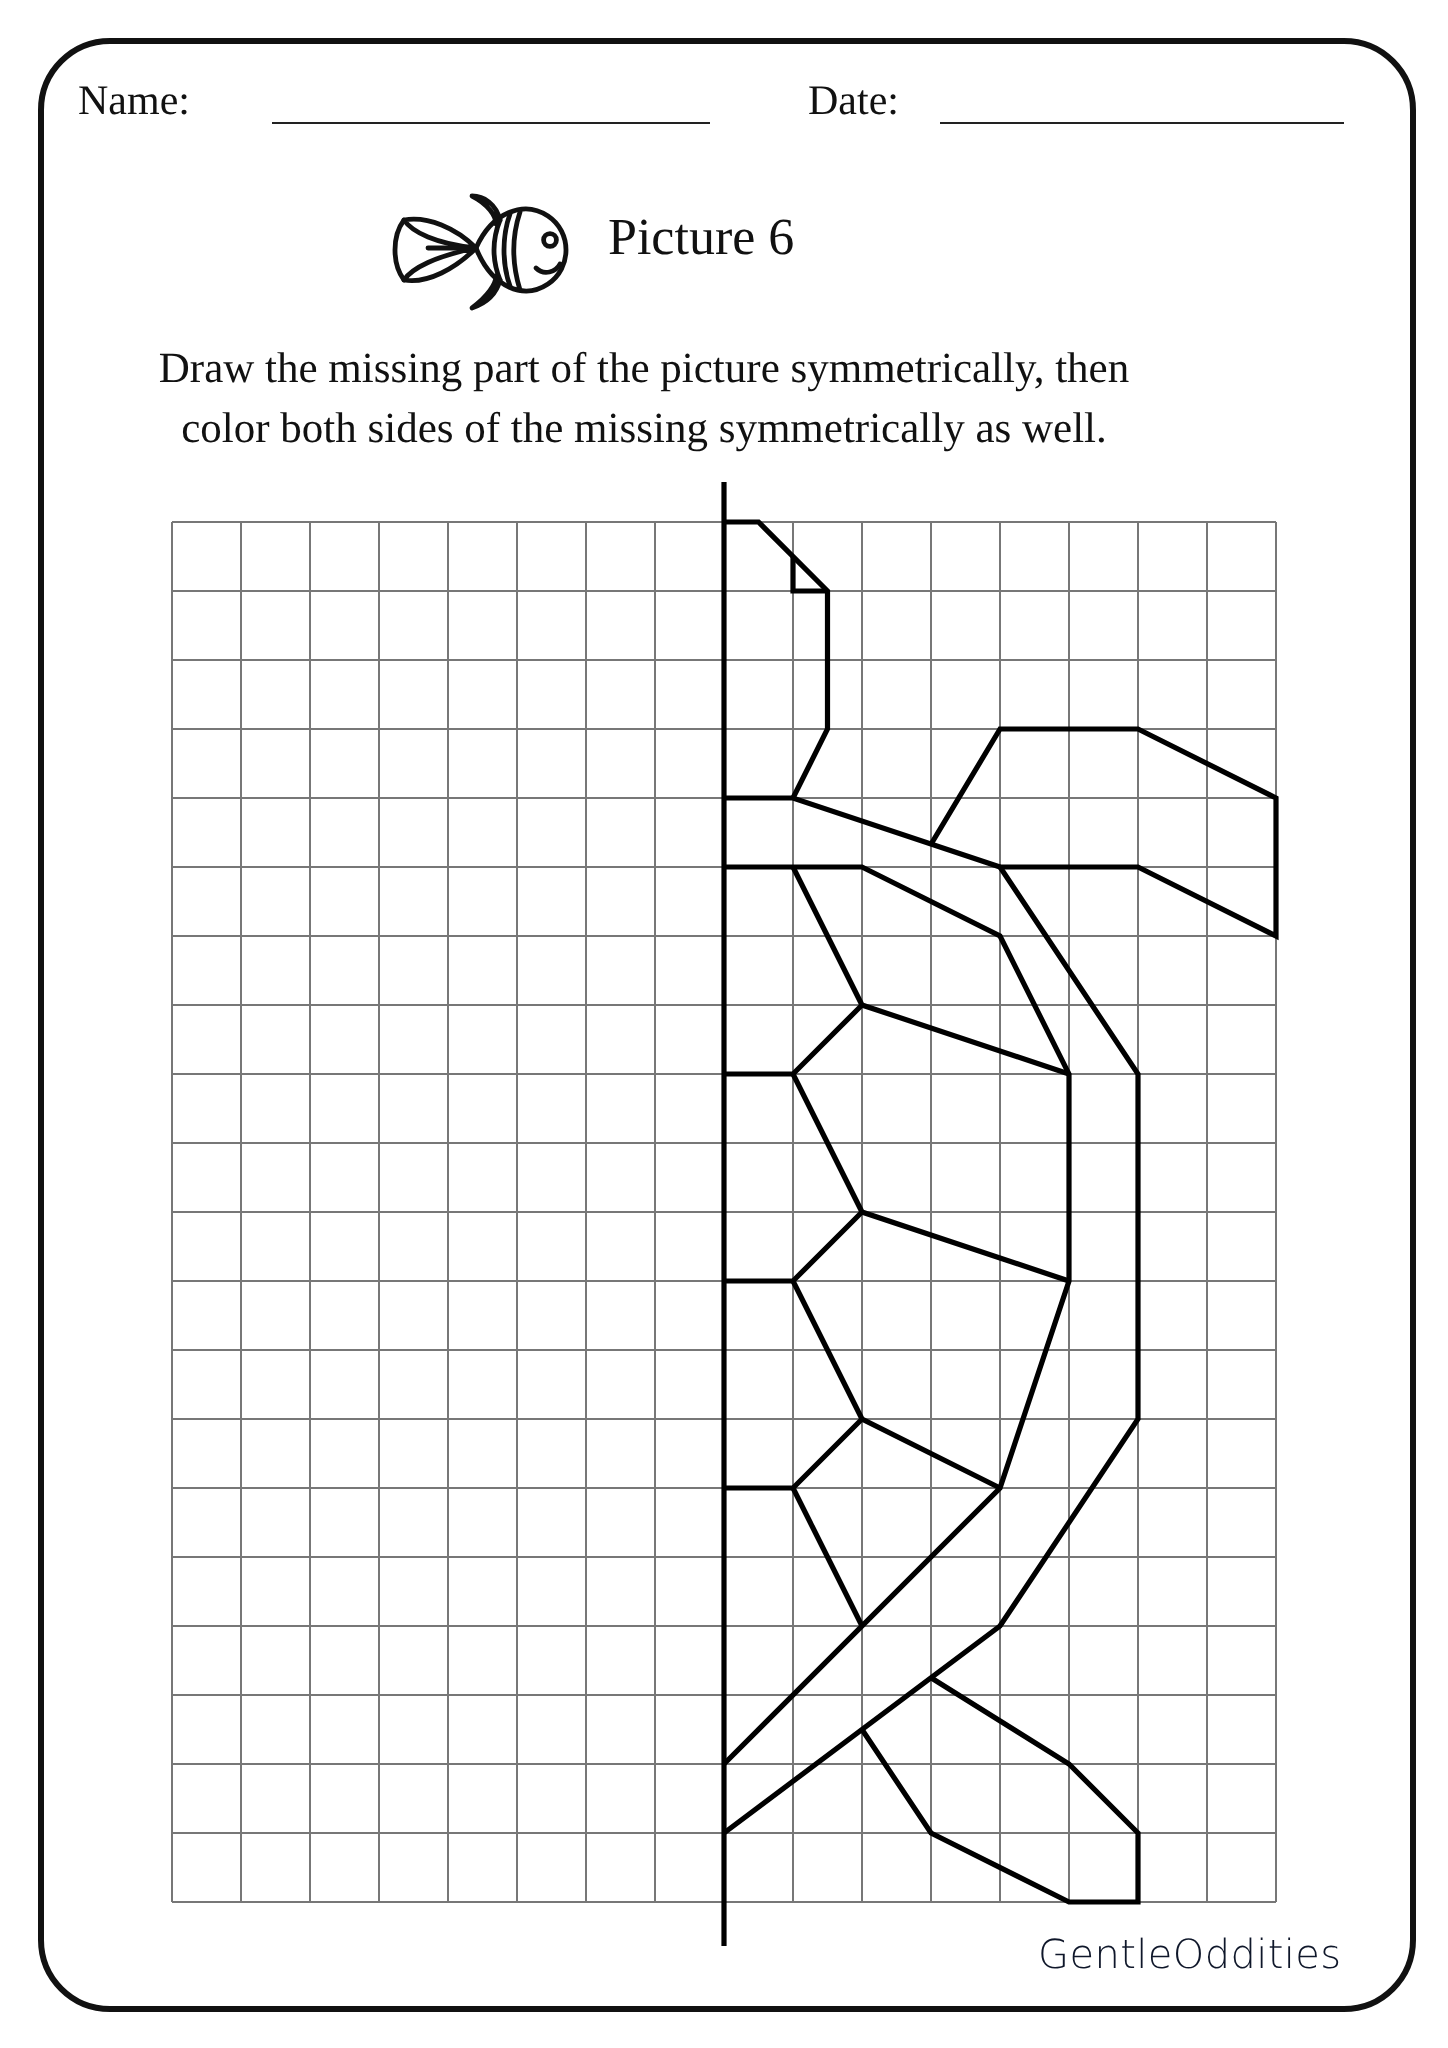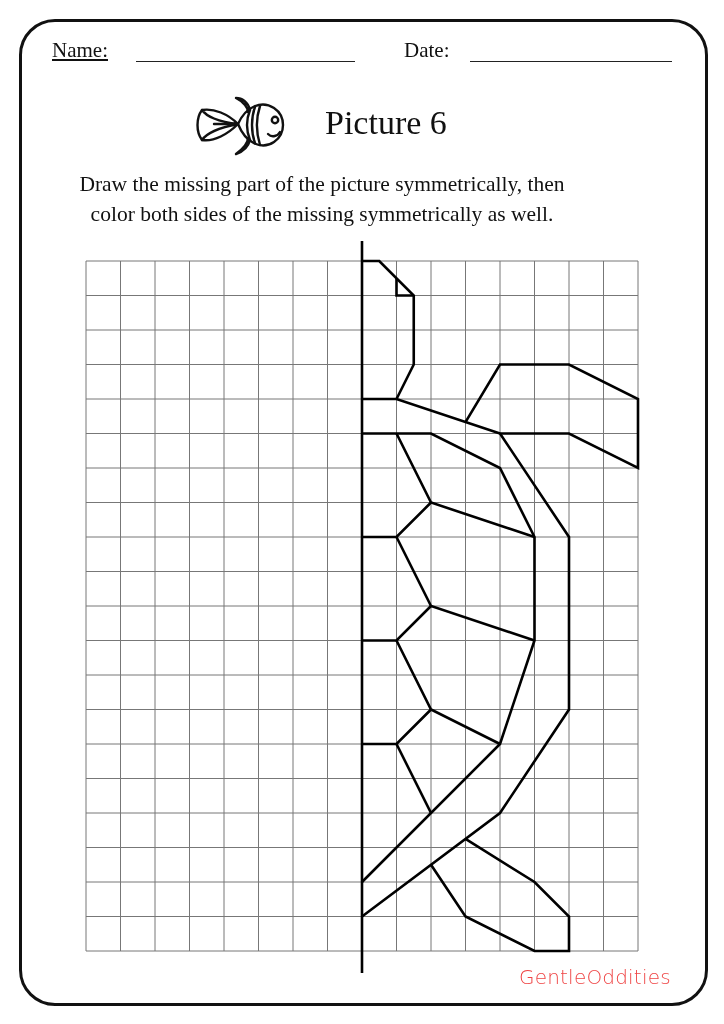--- a/index.html
+++ b/index.html
@@ -3,34 +3,34 @@
 <meta charset="utf-8">
 <style>
   html, body { margin:0; padding:0; background:#ffffff; }
   body { width:724px; height:1024px; position:relative; overflow:hidden;
          font-family:"DejaVu Serif", serif; color:#111; }
   .frame { position:absolute; left:19px; top:19px; width:683px; height:981px;
            border:3px solid #111; border-radius:36px; box-sizing:content-box; }
   .lbl { position:absolute; font-family:"Liberation Serif", serif; font-size:21px; line-height:1; }
   .line { position:absolute; height:0; border-top:1.5px solid #222; }
   .title { position:absolute; left:304px; top:106px; font-family:"Liberation Serif", serif;
-           font-size:34px; line-height:1;margin-left:21px; }
+           font-size:26px; line-height:1; }
   .instr { position:absolute; left:0; width:644px; text-align:center;
            font-family:"Liberation Serif", serif; font-size:21.5px; line-height:30px; top:169px; }
   .fish { position:absolute; left:188px; top:88px; }
   .grid { position:absolute; left:0; top:0; }
   .brand { position:absolute; left:519px; top:965px; font-family:"DejaVu Sans", sans-serif;
-           font-size:20px; font-weight:300; color:#ef4444; letter-spacing:0.2px; }
+           font-size:20px; font-weight:300; color:#0f172a; letter-spacing:0.2px; }
 </style>
 </head>
 <body>
 
 <div class="frame"></div>
 
-<span class="lbl" style="left:52px;top:40px;text-decoration:underline;">Name:</span>
+<span class="lbl" style="left:39px;top:40px;">Name:</span>
 <div class="line" style="left:136px;top:61px;width:219px;"></div>
 
 <span class="lbl" style="left:404px;top:40px;">Date:</span>
 <div class="line" style="left:470px;top:61px;width:202px;"></div>
 
 <svg class="fish" width="100" height="72" viewBox="0 0 100 72">
   <g fill="none" stroke="#111" stroke-width="2.4" stroke-linecap="round" stroke-linejoin="round">
 
     <path d="M50 36 C58 18, 74 12, 86 20 C98 28, 98 46, 86 54 C74 62, 58 56, 50 36 Z"></path>
 

